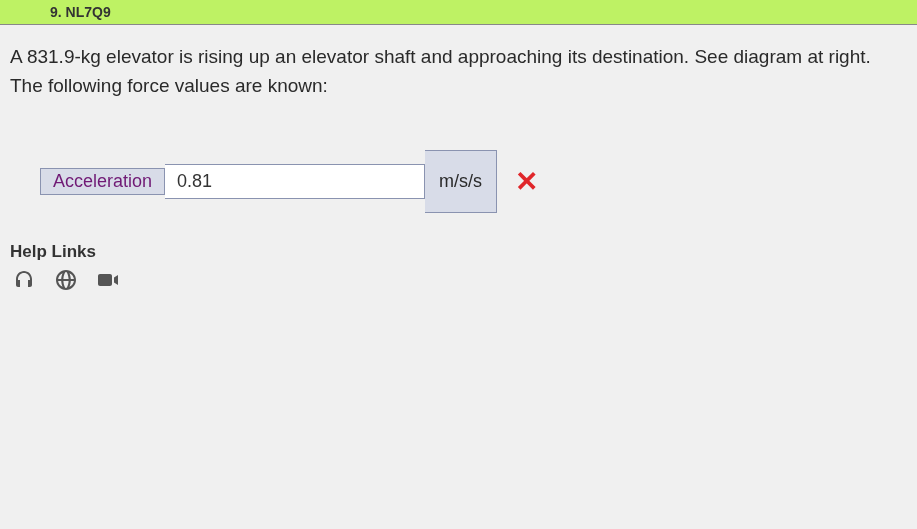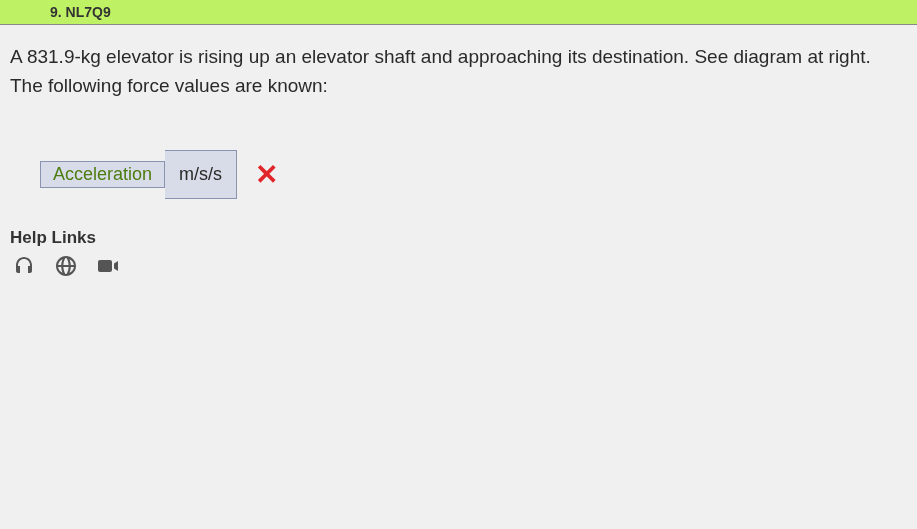--- a/index.html
+++ b/index.html
@@ -39,37 +39,37 @@
       display: flex;
       align-items: center;
       margin-top: 50px;
       margin-left: 30px;
     }
     .label-box {
       background: #d8dce8;
       border: 1px solid #8a93b0;
       padding: 2px 12px;
       font-size: 18px;
-      color: #4d7c0f;
+      color: #701a75;
     }
     .input-box {
       background: #fff;
       border: 1px solid #8a93b0;
       border-left: none;
       padding: 6px 12px;
       font-size: 18px;
       width: 260px;
       color: #333;
       outline: none;
     }
     .unit-box {
       background: #d8dce8;
       border: 1px solid #8a93b0;
       border-left: none;
-      padding: 13px 14px;
+      padding: 20px 14px;
       font-size: 18px;
       color: #2a2a2a;
     }
     .wrong-mark {
       color: #e0262a;
       font-size: 28px;
       font-weight: bold;
       margin-left: 18px;
       line-height: 1;
     }
@@ -99,20 +99,21 @@
 </div>
 
 <div class="content">
   <p class="paragraph">A 831.9-kg elevator is rising up an elevator shaft and approaching its destination. See diagram at right. The following force values are known:</p>
 
 
 
 
   <div class="answer-row">
     <div class="label-box">Acceleration</div>
+    <input class="input-box" type="text" value="0.81" style="">
     <div class="unit-box">m/s/s</div>
     <div class="wrong-mark">✕</div>
   </div>
 
   <div class="help-section">
     <div class="help-title">Help Links</div>
     <div class="icons">
       <span class="icon">
         <svg viewBox="0 0 24 24">
             <path d="M12 3C7.6 3 4 6.6 4 11v6c0 1.1.9 2 2 2h2v-7H6v-1c0-3.3 2.7-6 6-6s6 2.7 6 6v1h-2v7h2c1.1 0 2-.9 2-2v-6c0-4.4-3.6-8-8-8z"></path>

